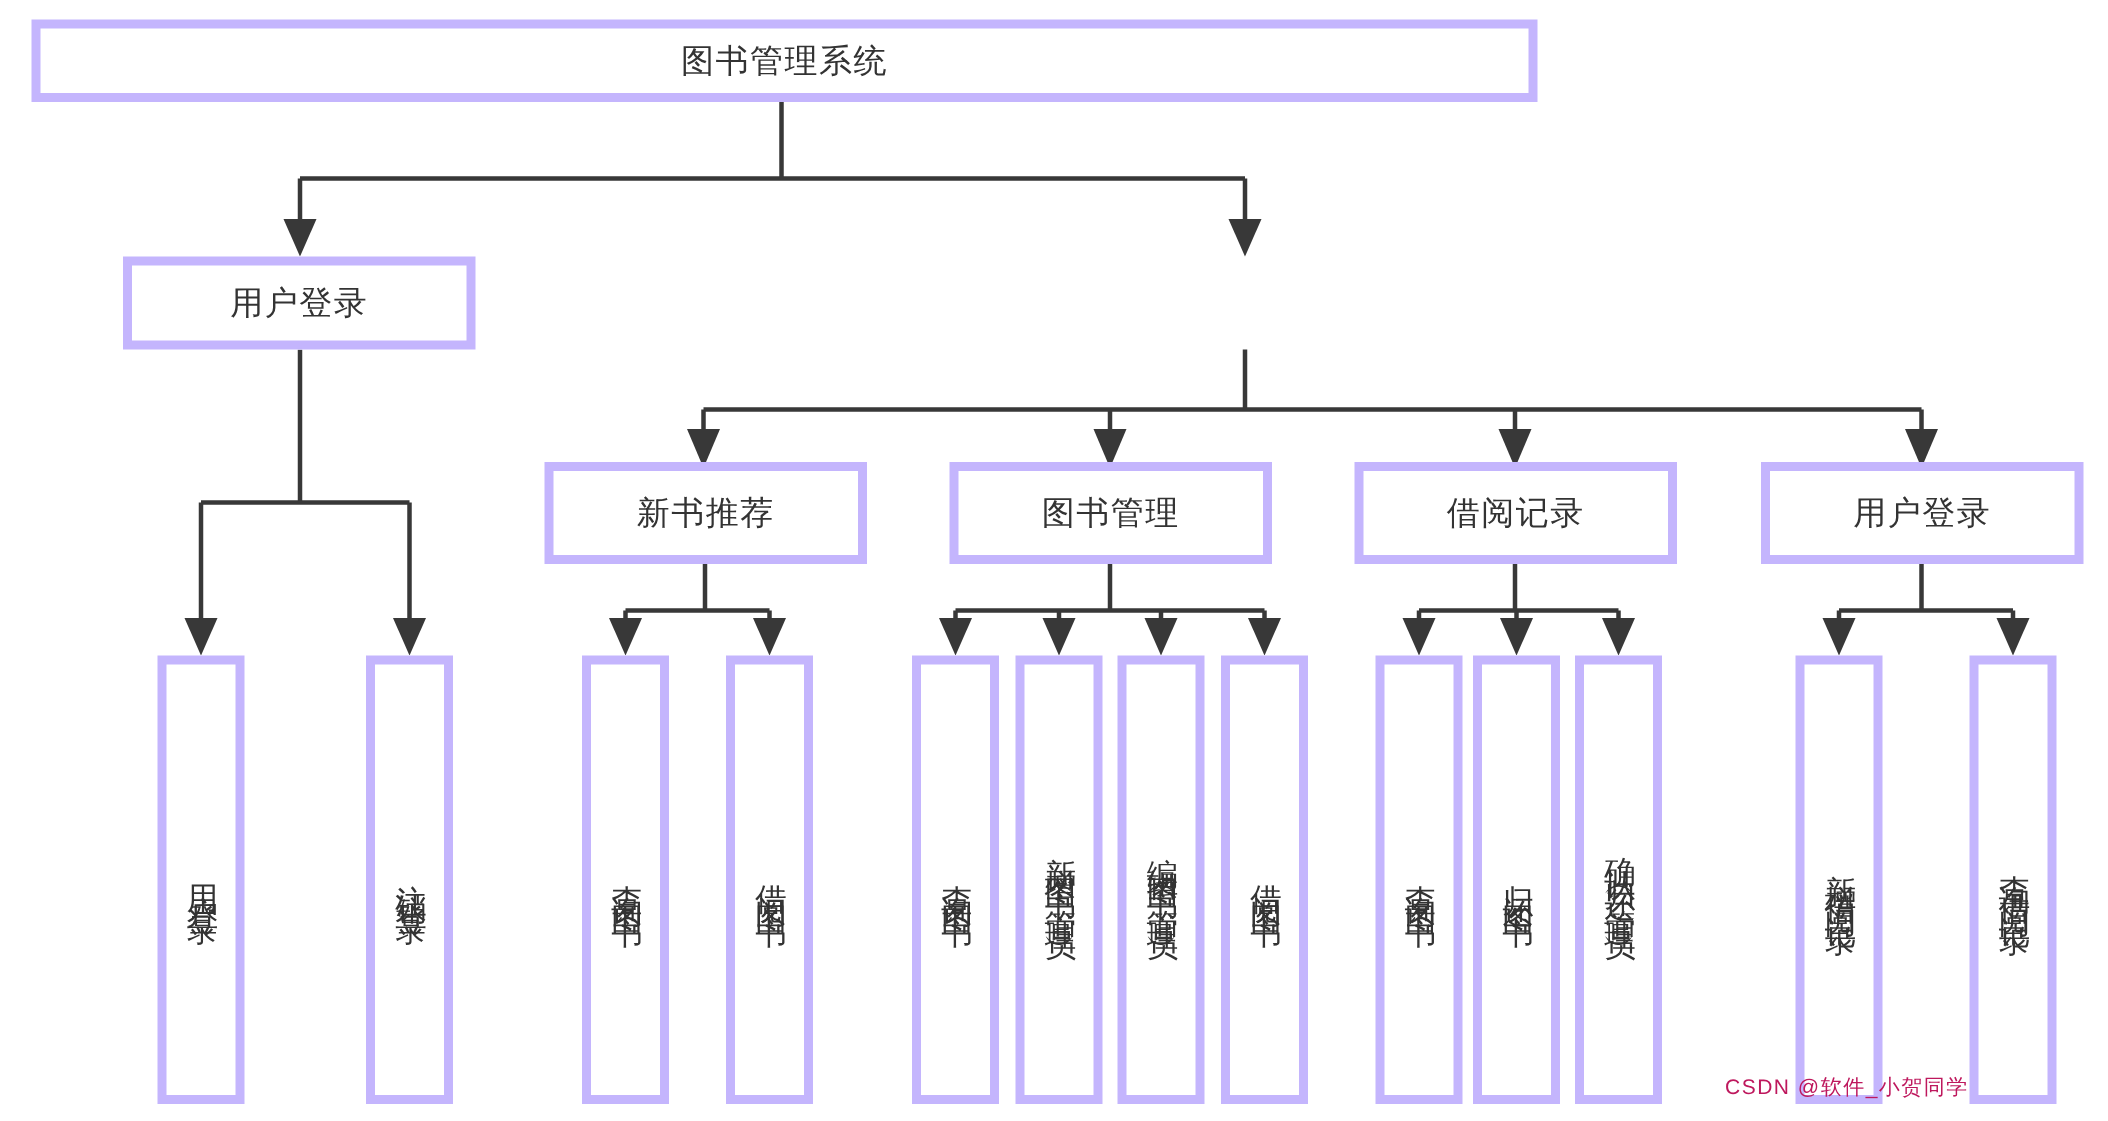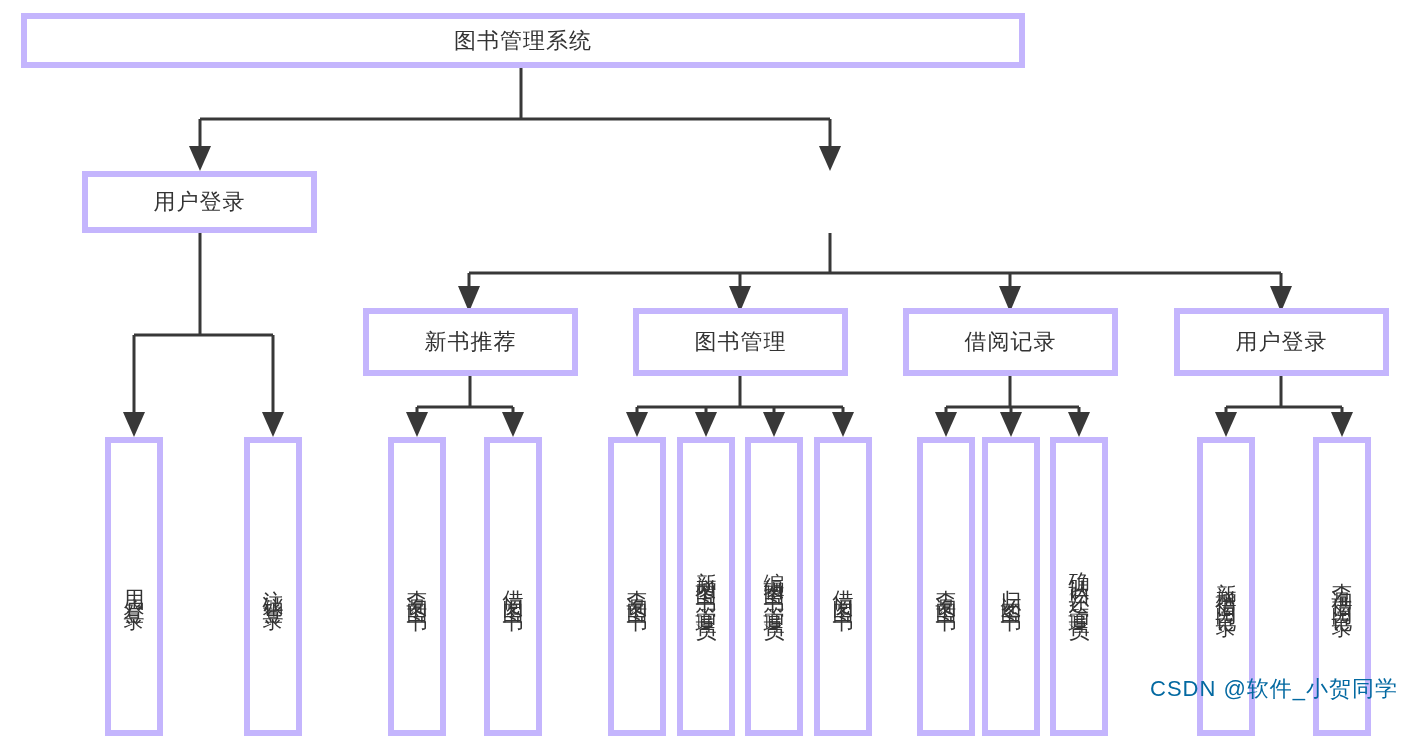--- a/index.html
+++ b/index.html
@@ -67,25 +67,25 @@
   .l-c4 { left: 814px;  }
   .l-d1 { left: 917px;  }
   .l-d2 { left: 982px;  }
   .l-d3 { left: 1050px; }
   .l-e1 { left: 1197px; }
   .l-e2 { left: 1313px; }
 
   .watermark {
     position: absolute;
     left: 1150px;
-    top: 674px;
+    top: 716px;
     z-index: 2;
-    font-size: 22px;
+    font-size: 14px;
     letter-spacing: 1px;
-    color: #0369a1;
+    color: #be185d;
     white-space: nowrap;
   }
 </style>
 </head>
 <body>
 
 <div class="canvas">
 
   <svg class="connector-layer" viewBox="0 0 1405 747" xmlns="http://www.w3.org/2000/svg">
     <g stroke="#383838" stroke-width="3" fill="none">

